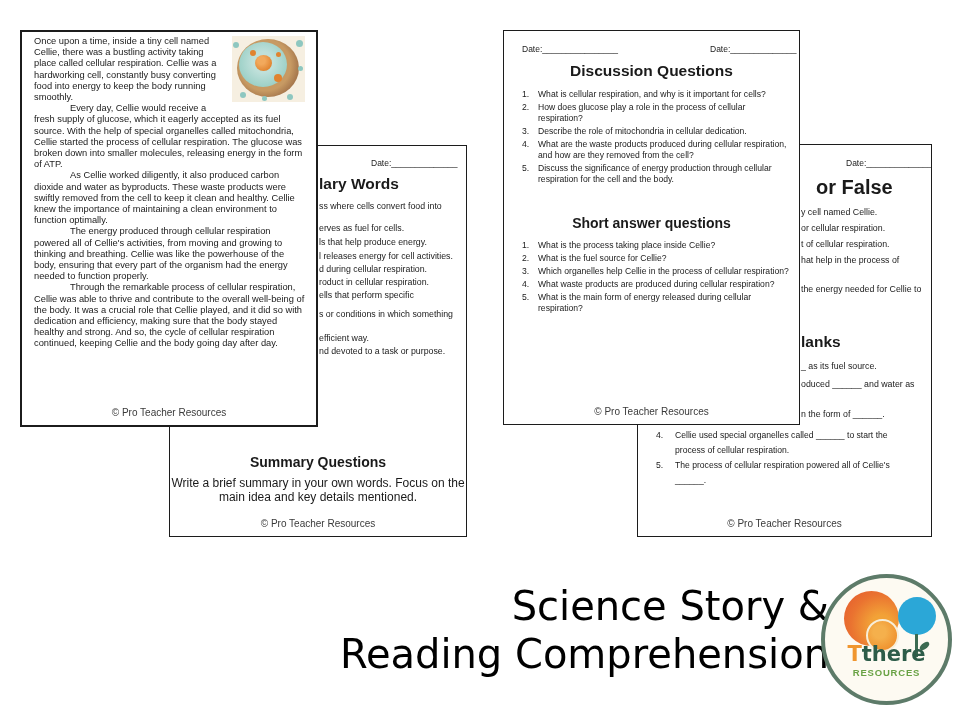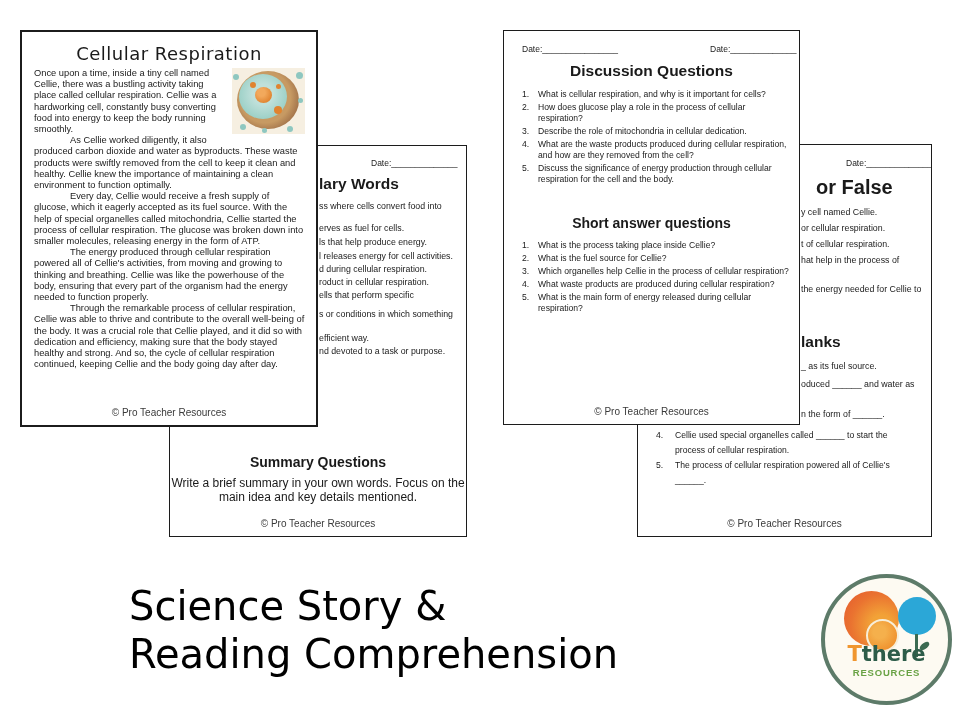--- a/index.html
+++ b/index.html
@@ -56,21 +56,21 @@
   .tfrag{position:absolute;left:163px;font-size:8.8px;white-space:nowrap;}
   .tf0{top:62px}.tf1{top:78px}.tf2{top:94px}.tf3{top:110px}.tf4{top:139px}
   .p4-blank-head{position:absolute;left:163px;top:188px;font-weight:bold;font-size:15.5px;white-space:nowrap;}
   .bfrag{position:absolute;left:163px;font-size:8.8px;white-space:nowrap;}
   .bf0{top:216px}.bf1{top:234px}.bf2{top:264px}
   .p4-item{position:absolute;left:15px;width:266px;display:flex;font-size:8.6px;line-height:15px;}
   .p4i4{top:283px}.p4i5{top:313px}
   .p4-num{width:22px;padding-left:3px;flex:none;box-sizing:border-box;}
 
   
-  .product-title{position:absolute;left:129px;top:582px;width:700px;text-align:left;
+  .product-title{position:absolute;left:129px;top:582px;width:700px;text-align:right;
                  font-family:"DejaVu Sans",sans-serif;font-size:40px;line-height:48px;color:#000;}
 
   
   .logo{position:absolute;left:821px;top:574px;width:131px;height:131px;border-radius:50%;
         background:#fdfaf2;border:4px solid #5d7b69;box-sizing:border-box;overflow:hidden;}
   .lg-orange-big{position:absolute;left:19px;top:13px;width:55px;height:55px;border-radius:50%;
         background:radial-gradient(circle at 68% 62%,#f2a237 20%,#ea7330 60%,#e4572e 100%);}
   .lg-blue{position:absolute;left:73px;top:19px;width:38px;height:38px;border-radius:50%;background:#2ba7d7;}
   .lg-blue-stem{position:absolute;left:90px;top:56px;width:3px;height:23px;background:#3c6b52;}
   .lg-leaf{position:absolute;left:94px;top:65px;width:11px;height:6px;background:#3c6b52;
@@ -106,39 +106,38 @@
     <span class="vfrag vf7">s or conditions in which something</span>
     <span class="vfrag vf8">efficient way.</span>
     <span class="vfrag vf9">nd devoted to a task or purpose.</span>
     <div class="p2-sum-head">Summary Questions</div>
     <div class="p2-sum-line ps1">Write a brief summary in your own words. Focus on the</div>
     <div class="p2-sum-line ps2">main idea and key details mentioned.</div>
     <div class="page-footer">© Pro Teacher Resources</div>
   </div>
 
   <div class="page" id="page-story">
-    <div class="story-title">Cellular Respiration</div>
     <div class="story-body">
       <div class="cell-img">
         <div class="cell-ring"></div>
         <div class="cell-inner"></div>
         <div class="nucleus"></div>
         <span class="dot do" style="left:42px;top:38px;width:8px;height:8px;"></span>
         <span class="dot do" style="left:18px;top:14px;width:6px;height:6px;"></span>
         <span class="dot do" style="left:44px;top:16px;width:5px;height:5px;"></span>
         <span class="dot dt" style="left:1px;top:6px;width:6px;height:6px;"></span>
         <span class="dot dt" style="left:64px;top:4px;width:7px;height:7px;"></span>
         <span class="dot dt" style="left:66px;top:30px;width:5px;height:5px;"></span>
         <span class="dot dt" style="left:8px;top:56px;width:6px;height:6px;"></span>
         <span class="dot dt" style="left:30px;top:60px;width:5px;height:5px;"></span>
         <span class="dot dt" style="left:55px;top:58px;width:6px;height:6px;"></span>
       </div>
       <p class="first">Once upon a time, inside a tiny cell named Cellie, there was a bustling activity taking place called cellular respiration. Cellie was a hardworking cell, constantly busy converting food into energy to keep the body running smoothly.</p>
+      <p>Every day, Cellie would receive a fresh supply of glucose, which it eagerly accepted as its fuel source. With the help of special organelles called mitochondria, Cellie started the process of cellular respiration.  The glucose was broken down into smaller molecules, releasing energy in the form of ATP.</p>
       <p>As Cellie worked diligently, it also produced carbon dioxide and water as byproducts. These waste products were swiftly removed from the cell to keep it clean and healthy. Cellie knew the importance of maintaining a clean environment to function optimally.</p>
-      <p>Every day, Cellie would receive a fresh supply of glucose, which it eagerly accepted as its fuel source. With the help of special organelles called mitochondria, Cellie started the process of cellular respiration.  The glucose was broken down into smaller molecules, releasing energy in the form of ATP.</p>
       <p>The energy produced through cellular respiration powered all of Cellie's activities, from moving and growing to thinking and breathing. Cellie was like the powerhouse of the body, ensuring that every part of the organism had the energy needed to function properly.</p>
       <p>Through the remarkable process of cellular respiration, Cellie was able to thrive and contribute to the overall well-being of the body. It was a crucial role that Cellie played, and it did so with dedication and efficiency, making sure that the body stayed healthy and strong. And so, the cycle of cellular respiration continued, keeping Cellie and the body going day after day.</p>
     </div>
     <div class="page-footer">© Pro Teacher Resources</div>
   </div>
 
   <div class="page" id="page-truefalse">
     <span class="p4-date">Date:______________</span>
     <span class="p4-head">or False</span>
     <span class="tfrag tf0">y cell named Cellie.</span>

